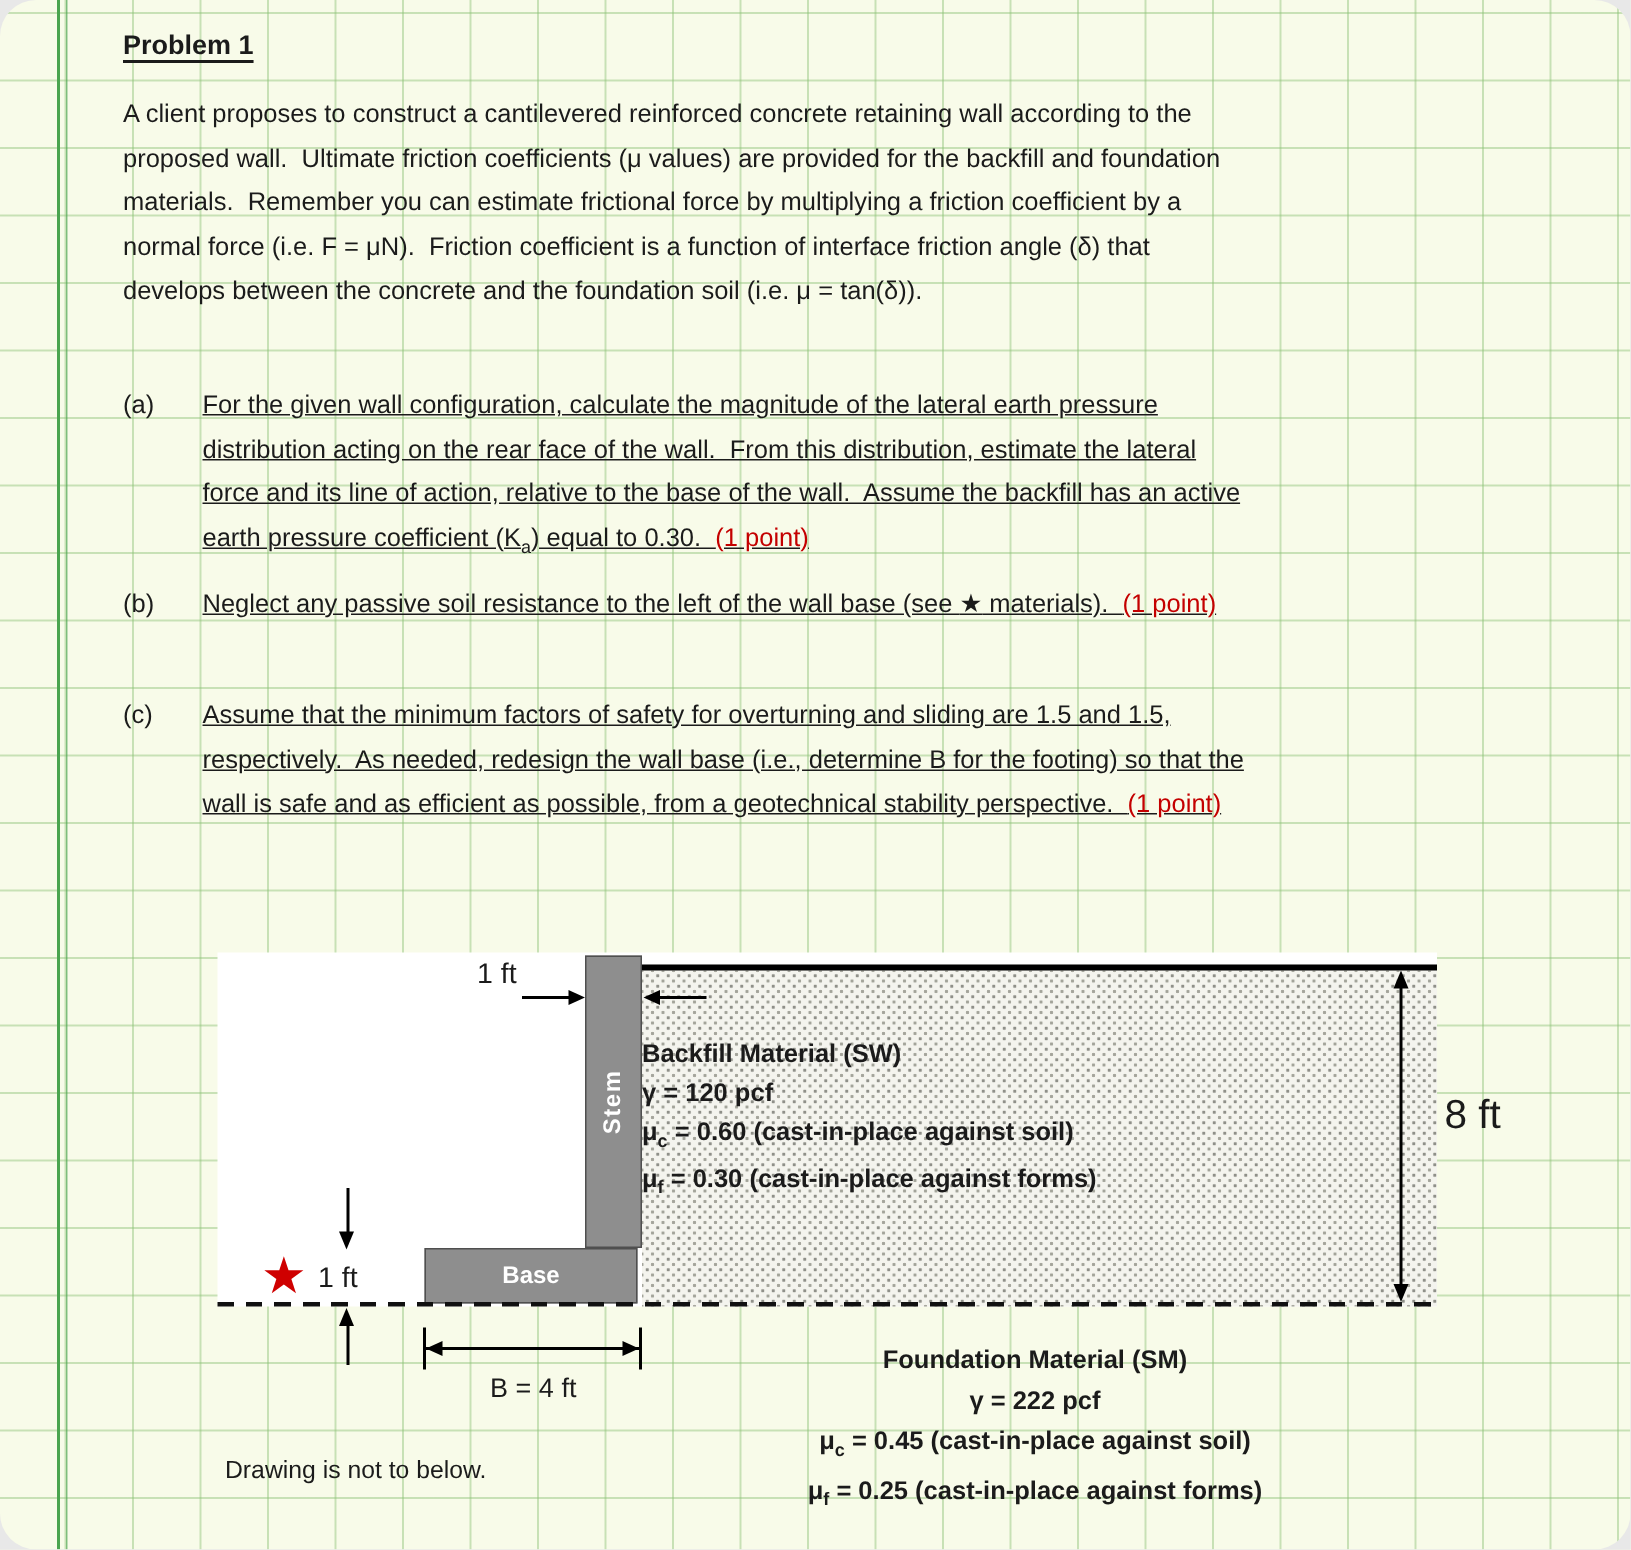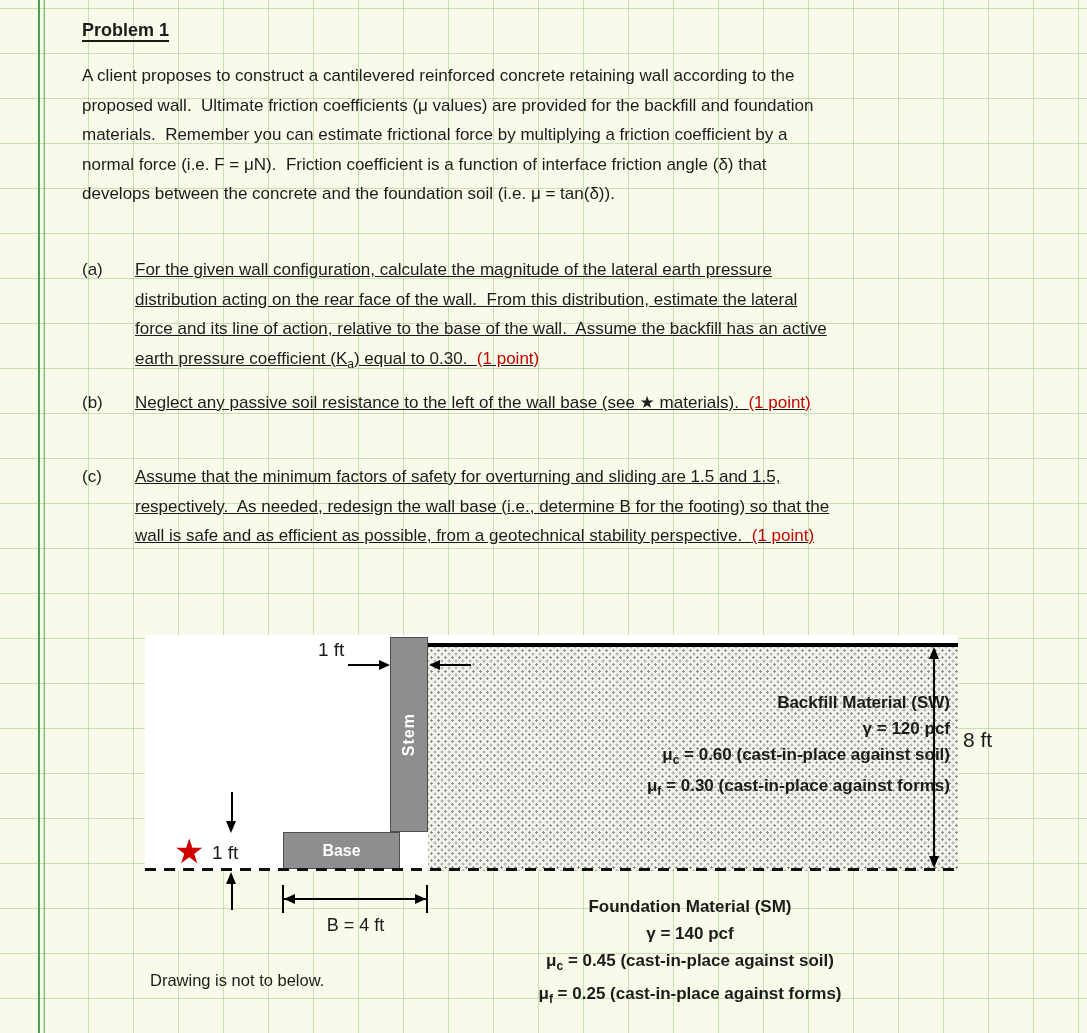--- a/index.html
+++ b/index.html
@@ -5,20 +5,21 @@
   html,body{margin:0;padding:0;background:#e8e8e8;}
   .page{
     position:relative;width:1087px;height:1033px;overflow:hidden;
     font-family:"Liberation Sans","DejaVu Sans",sans-serif;color:#1b1b1b;
     background-color:#f8fbe9;
     background-image:
       linear-gradient(to right, rgba(140,193,118,.45) 1px, transparent 1px),
       linear-gradient(to bottom, rgba(140,193,118,.45) 1px, transparent 1px);
     background-size:45px 45px;
     background-position:43px 8px;
+    border-radius:24px;
   }
   .margin-a{position:absolute;left:38px;top:0;width:2px;height:100%;background:#4aa44f;}
   .margin-b{position:absolute;left:44px;top:0;width:1px;height:100%;background:rgba(74,164,79,.65);}
 
   .title{position:absolute;left:82px;top:20px;font-size:18px;font-weight:bold;}
   .title .u{text-decoration:underline;text-decoration-thickness:2px;text-underline-offset:4px;}
 
   .tline{white-space:pre-wrap;font-size:17px;line-height:29.5px;}
   .intro{position:absolute;left:82px;top:61px;width:945px;}
   .part{position:absolute;left:82px;width:945px;display:flex;}
@@ -34,40 +35,40 @@
     background-color:#f4f4ee;
     background-image:
       radial-gradient(circle, #8f9089 1px, transparent 1.3px),
       radial-gradient(circle, #a3a49a 1px, transparent 1.3px);
     background-size:7px 7px,7px 7px;
     background-position:0 0,3.5px 3.5px;
     border-top:4px solid #000;
   }
   .stem{position:absolute;left:390px;top:637px;width:38px;height:195px;background:#8e8e8e;border:1px solid #4f4f4f;box-sizing:border-box;display:flex;align-items:center;justify-content:center;}
   .stem-text{writing-mode:vertical-rl;transform:rotate(180deg);color:#fff;font-weight:bold;font-size:16px;letter-spacing:1px;}
-  .base{position:absolute;left:283px;top:832px;width:117px;height:37px;background:#8e8e8e;border:1px solid #4f4f4f;box-sizing:border-box;display:flex;align-items:center;justify-content:center;color:#fff;font-weight:bold;font-size:16px;}
+  .base{position:absolute;left:283px;top:832px;width:142px;height:37px;background:#8e8e8e;border:1px solid #4f4f4f;box-sizing:border-box;display:flex;align-items:center;justify-content:center;color:#fff;font-weight:bold;font-size:16px;}
   .dashline{position:absolute;left:145px;top:868px;width:813px;height:3px;
     background:repeating-linear-gradient(to right,#111 0 11px,transparent 11px 19px);}
   .star{position:absolute;left:174px;top:833px;font-size:34px;line-height:36px;color:#cf0000;font-family:"DejaVu Sans",sans-serif;}
 
   .dim-label{position:absolute;font-weight:normal;}
   .lbl-1ft-top{left:318px;top:639px;font-size:19px;}
   .lbl-1ft-base{left:212px;top:842px;font-size:19px;}
-  .lbl-8ft{left:963px;top:728px;font-size:21px;text-align:right;}
+  .lbl-8ft{left:963px;top:728px;font-size:27px;text-align:right;}
   .lbl-B{left:283px;top:915px;width:145px;text-align:center;font-size:18px;}
 
   .dl{position:absolute;background:#000;}
   .ah{position:absolute;width:0;height:0;}
   .ah.r{border-left:11px solid #000;border-top:5px solid transparent;border-bottom:5px solid transparent;}
   .ah.l{border-right:11px solid #000;border-top:5px solid transparent;border-bottom:5px solid transparent;}
   .ah.u{border-bottom:12px solid #000;border-left:5px solid transparent;border-right:5px solid transparent;}
   .ah.d{border-top:12px solid #000;border-left:5px solid transparent;border-right:5px solid transparent;}
 
   .mat-line{white-space:pre-wrap;}
-  .bf-info{position:absolute;left:438px;top:690px;width:512px;text-align:right;font-weight:bold;font-size:17px;line-height:26px;}
+  .bf-info{position:absolute;left:428px;top:690px;width:512px;text-align:left;font-weight:bold;font-size:17px;line-height:26px;}
   .fnd-info{position:absolute;left:470px;top:893px;width:440px;text-align:center;font-weight:bold;font-size:17px;line-height:27px;}
   .note{position:absolute;left:150px;top:971px;font-size:16.5px;}
 </style>
 </head>
 <body>
 
 <div class="page">
   <div class="margin-a"></div>
   <div class="margin-b"></div>
 
@@ -146,19 +147,19 @@
 
   <div class="dl" style="left:282px;top:885px;width:2px;height:28px;"></div>
   <div class="dl" style="left:426px;top:885px;width:2px;height:28px;"></div>
   <div class="dl" style="left:284px;top:898px;width:142px;height:2px;"></div>
   <div class="ah l" style="left:284px;top:894px;"></div>
   <div class="ah r" style="left:415px;top:894px;"></div>
   <div class="dim-label lbl-B">B = 4 ft</div>
 
   <div class="fnd-info">
     <div class="mat-line">Foundation Material (SM)</div>
-    <div class="mat-line">γ = 140 pcf</div>
+    <div class="mat-line">γ = 222 pcf</div>
     <div class="mat-line"><span>μ</span><sub class="sb">c</sub><span> = 0.45 (cast-in-place against soil)</span></div>
     <div class="mat-line"><span>μ</span><sub class="sb">f</sub><span> = 0.25 (cast-in-place against forms)</span></div>
   </div>
 
   <div class="note">Drawing is not to below.</div>
 </div>
 
 </body></html>

